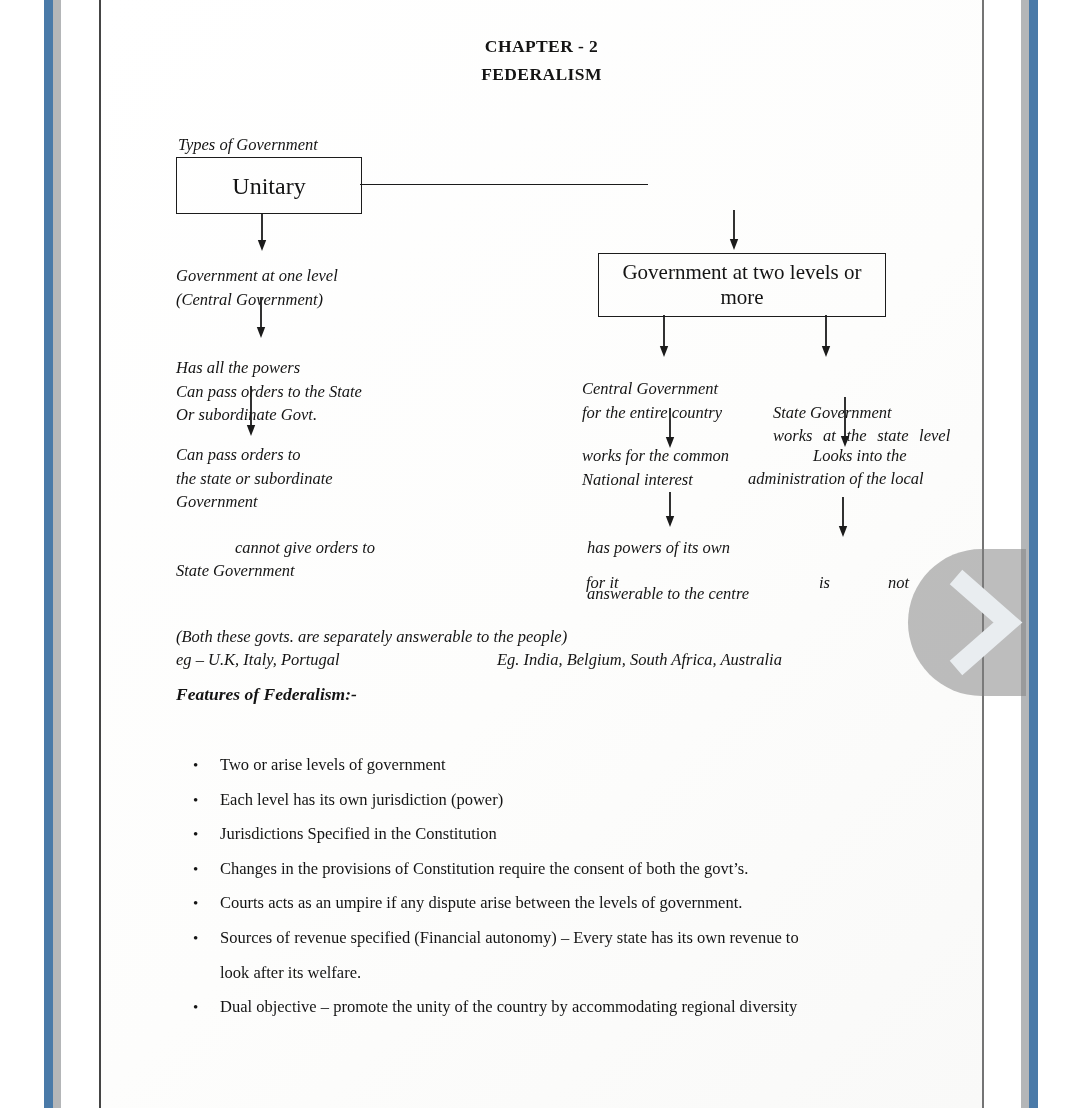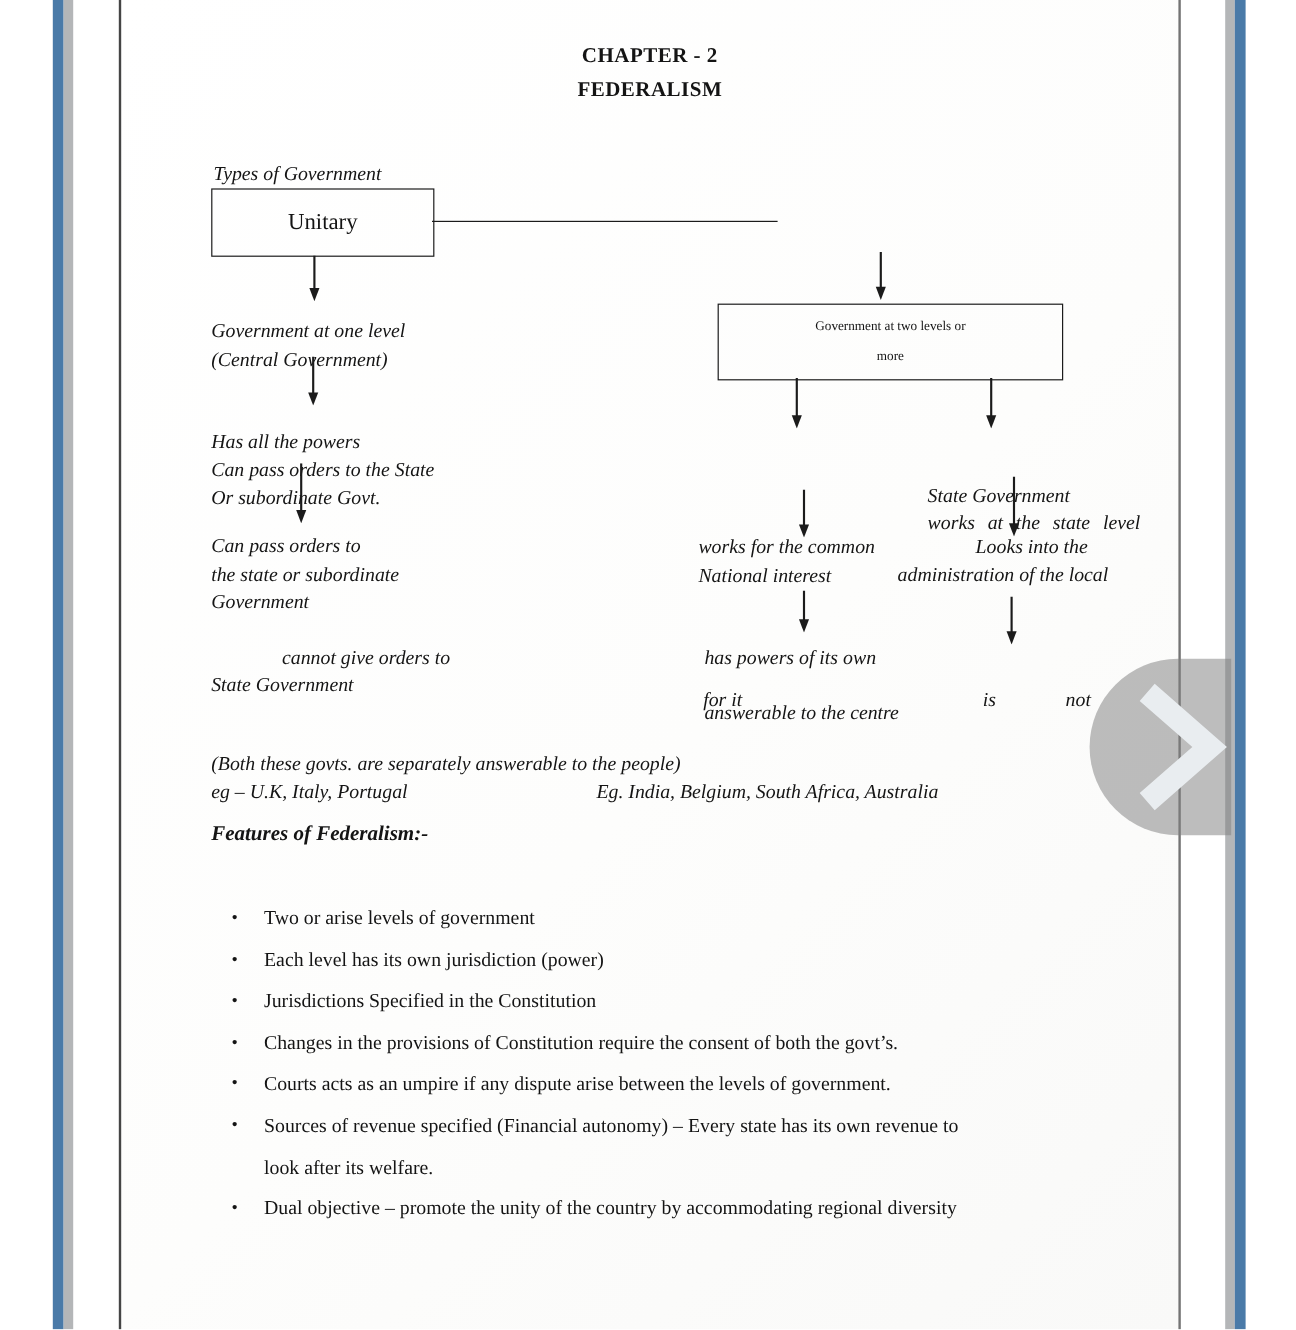--- a/index.html
+++ b/index.html
@@ -14,21 +14,21 @@
   .page-line{position:absolute;top:0;bottom:0;width:2px;}
   .page-line.left{left:99px;background:#454545;}
   .page-line.right{left:982px;background:#747474;}
   .page{position:absolute;left:101px;top:0;width:881px;height:1108px;
         background:linear-gradient(135deg,#ffffff 0%,#fdfdfc 55%,#f9f9f8 100%);}
   
   .abs{position:absolute;white-space:pre-line;font-size:16.5px;line-height:23.5px;font-style:italic;}
   .doc-title{position:absolute;left:101px;width:881px;text-align:center;
              font-weight:700;font-size:17.5px;letter-spacing:.4px;line-height:22px;}
   .flow-box{position:absolute;border:1.7px solid #1c1c1c;display:flex;align-items:center;
-            justify-content:center;text-align:center;font-size:19px;line-height:26px;
+            justify-content:center;text-align:center;font-size:24px;line-height:26px;
             background:transparent;white-space:pre-line;}
   .connector{position:absolute;border-top:1.8px solid #1b1b1b;}
   .justify-wide{word-spacing:6.5px;}
   .indent-row span{position:absolute;top:12px;}
   
   .features{position:absolute;left:193px;top:748px;width:762px;}
   .bullet-row{display:flex;align-items:flex-start;min-height:34.6px;line-height:34.6px;font-size:16.5px;}
   .bullet-row .dot{width:27px;flex:0 0 27px;font-size:15px;}
   .bullet-row .btext{white-space:pre-line;}
   .features-heading{font-weight:700;font-size:17.5px;}
@@ -57,27 +57,29 @@
   <div class="doc-title" style="top:63px">FEDERALISM</div>
 
   <div class="abs" style="left:178px;top:133px">Types of Government</div>
 
   <div class="flow-box" style="left:176px;top:157px;width:184px;height:55px">Unitary</div>
   <div class="connector" style="left:360px;top:184px;width:288px"></div>
 
   <div class="abs" style="left:176px;top:264px">Government at one level
 (Central Government)</div>
 
-  <div class="flow-box" style="left:598px;top:253px;width:286px;height:62px;font-size:11px;line-height:25px">Government at two levels or
+  <div class="flow-box" style="left:598px;top:253px;width:286px;height:62px;font-size:21px;line-height:25px">Government at two levels or
 more</div>
 
   <div class="abs" style="left:176px;top:356px">Has all the powers
 Can pass orders to the State
 Or subordinate Govt.</div>
 
+  <div class="abs" style="left:582px;top:377px">Central Government
+for the entire country</div>
 
   <div class="abs" style="left:773px;top:377px">
     <span>State Government</span>
     <span class="justify-wide">works at the state level</span>
   </div>
 
   <div class="abs" style="left:176px;top:443px">Can pass orders to
 the state or subordinate
 Government</div>
   <div class="abs" style="left:582px;top:444px">works for the common

